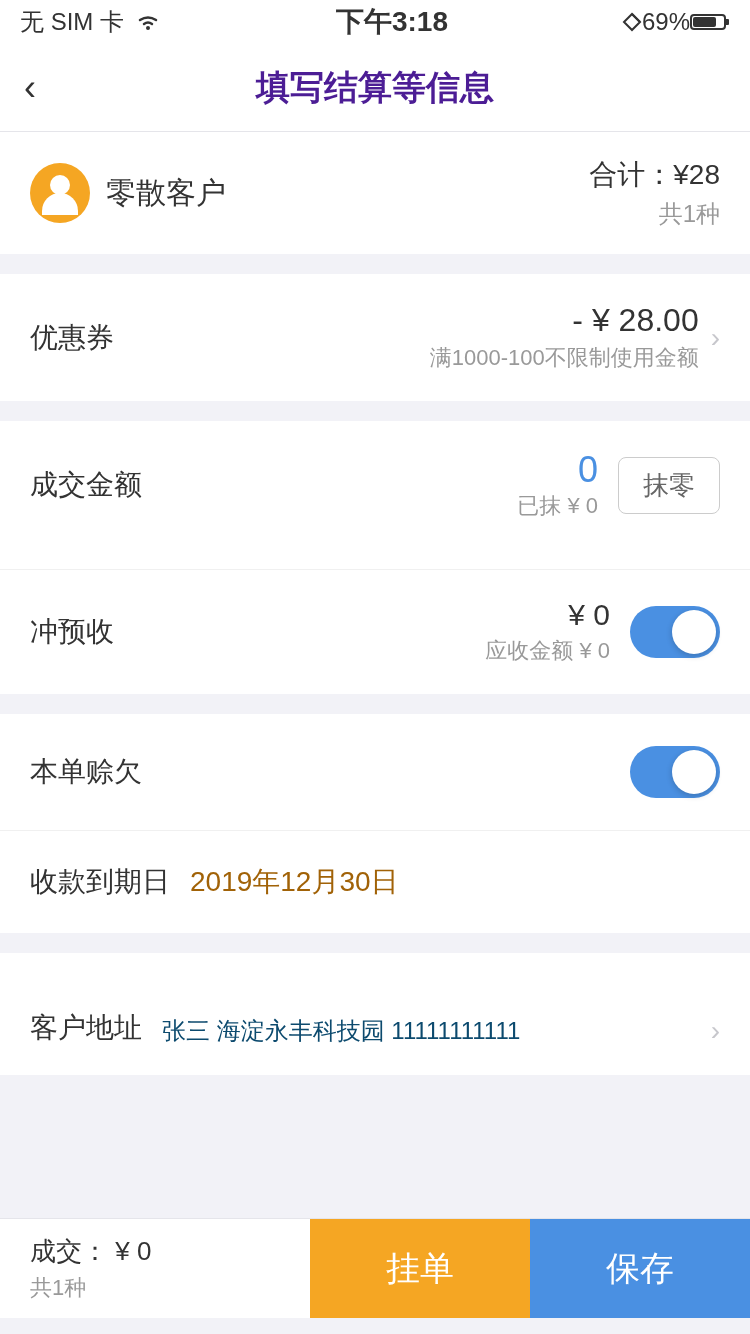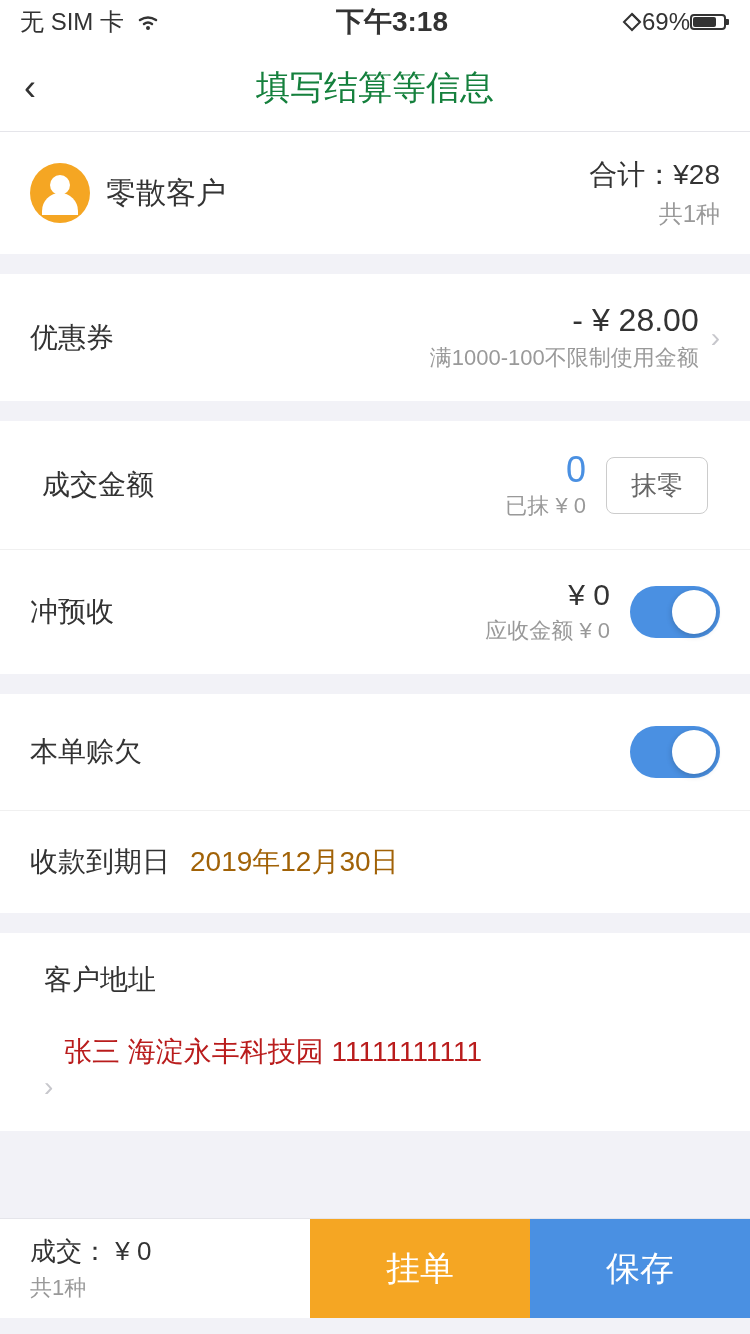--- a/index.html
+++ b/index.html
@@ -41,22 +41,22 @@
     }
     .nav-back {
       position: absolute;
       left: 24px;
       font-size: 36px;
       color: #333;
       cursor: pointer;
     }
     .nav-title {
       font-size: 34px;
-      font-weight: 400;
-      color: #15803d;
+      font-weight: 700;
+      color: #4c1d95;
     }
 
     
     .card {
       background: #fff;
       margin-bottom: 0;
     }
     .section-gap {
       height: 20px;
       background: #f2f2f7;
@@ -156,21 +156,21 @@
       margin-top: 4px;
     }
     .chevron {
       color: #c7c7cc;
       font-size: 28px;
     }
 
     
     .transaction-row {
       background: #fff;
-      padding: 28px 42px;
+      padding: 28px 30px;
       display: flex;
       align-items: center;
       justify-content: space-between;
       gap: 28px;
     }
     .transaction-right {
       display: flex;
       align-items: center;
       gap: 20px;
     }
@@ -197,20 +197,21 @@
     }
 
     
     .advance-row {
       background: #fff;
       padding: 28px 30px;
       display: flex;
       align-items: center;
       justify-content: space-between;
       border-top: 1px solid #f0f0f0;
+      margin-top: 20px;
     }
     .advance-right {
       display: flex;
       align-items: center;
       gap: 20px;
     }
     .advance-amounts {
       text-align: right;
     }
     .advance-val {
@@ -282,34 +283,33 @@
       background: #c7c7cc;
     }
     .logistics-label {
       font-size: 24px;
       color: #999;
     }
 
     
     .address-row {
       background: #fff;
-      padding: 28px 44px;
-      display: flex;
-      align-items: flex-start;
-      justify-content: space-between;
-      flex-direction: column;
+      padding: 28px 30px;
+      display: flex;
+      align-items: flex-end;
+      justify-content: space-between;
     }
     .address-label {
       font-size: 28px;
       color: #333;
       min-width: 100px;
     }
     .address-value {
-      font-size: 28px;
-      color: #b91c1c;
+      font-size: 24px;
+      color: #0c4a6e;
       flex: 1;
       margin-left: 20px;
       margin-top: 34px;
     }
 
     
     .bottom-bar {
       position: fixed;
       bottom: 16px;
       left: 0;

